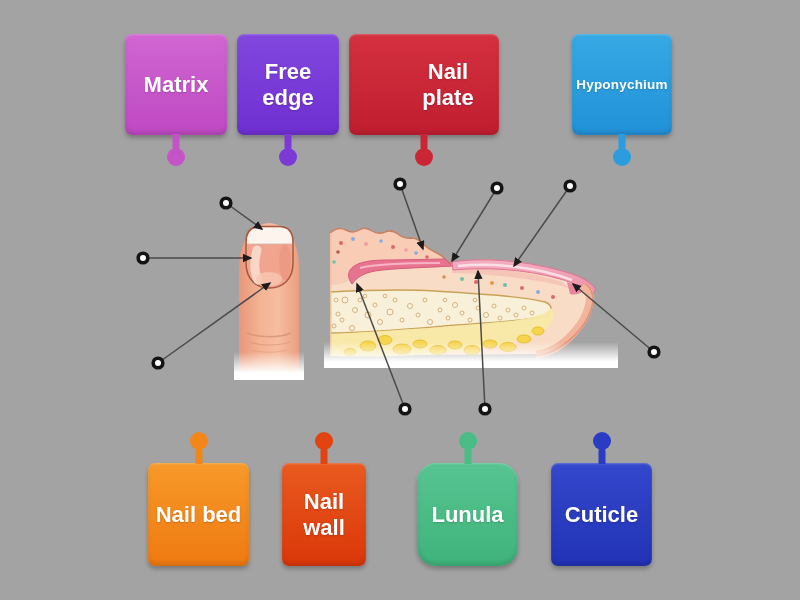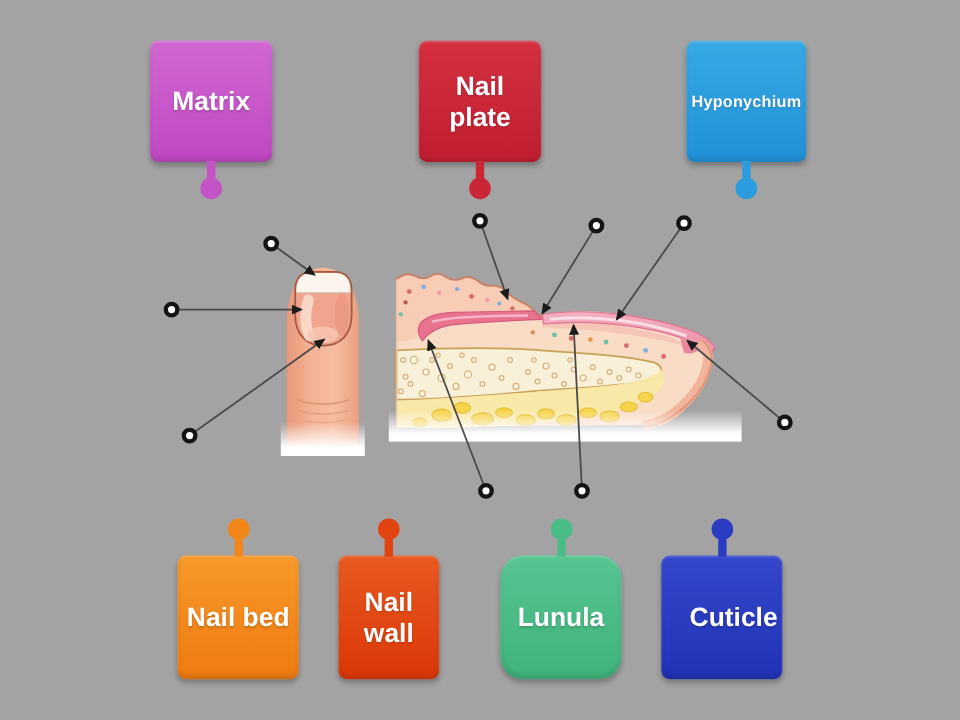--- a/index.html
+++ b/index.html
@@ -19,28 +19,28 @@
   .tile .stem,.tile .dot{position:absolute;left:50%;transform:translateX(-50%);}
   .tile .stem{width:7px;height:16px;}
   .tile .dot{width:18px;height:18px;border-radius:50%;}
   .tile.toprow .stem{bottom:-15px;border-radius:0 0 3px 3px;}
   .tile.toprow .dot{bottom:-31px;}
   .tile.botrow .stem{top:-15px;border-radius:3px 3px 0 0;}
   .tile.botrow .dot{top:-31px;}
   
   .t0{left:125px;top:34px;width:102px;height:101px;}
   .t1{left:237px;top:34px;width:102px;height:101px;}
-  .t2{left:349px;top:34px;width:102px;height:101px;}
+  .t2{left:349px;top:34px;width:102px;height:101px;padding-left:48px;}
   .t3{left:460px;top:34px;width:102px;height:101px;}
   .t4{left:572px;top:34px;width:100px;height:101px;}
   
   .b0{left:148px;top:463px;width:101px;height:103px;}
   .b1{left:282px;top:463px;width:84px;height:103px;}
   .b2{left:417px;top:463px;width:101px;height:103px;}
-  .b3{left:551px;top:463px;width:101px;height:103px;justify-content:flex-end;}
+  .b3{left:551px;top:463px;width:101px;height:103px;}
 </style>
 </head>
 <body>
 
 <div class="stage">
 
   <svg class="diagram" viewBox="0 0 800 600">
     <defs>
       <linearGradient id="fingerSkin" x1="0" y1="0" x2="1" y2="0">
         <stop offset="0" stop-color="#e8977a"></stop>
@@ -210,20 +210,25 @@
         <line x1="485" y1="409" x2="478" y2="271" stroke="#4a4a4a" stroke-width="1.5" marker-end="url(#arrowhead)"></line>
         <circle cx="485" cy="409" r="4.8" fill="#ffffff" stroke="#141414" stroke-width="3.6"></circle>
       </g>
   </svg>
 
   <div class="tile toprow t0" style="background: linear-gradient(rgb(209, 103, 210) 0%, rgb(191, 72, 195) 100%);">
     <span class="tile-text">Matrix</span>
     <span class="stem" style="background: rgb(197, 83, 200);"></span>
     <span class="dot" style="background: rgb(197, 83, 200);"></span>
   </div>
+  <div class="tile toprow t1" style="background: linear-gradient(rgb(130, 71, 223) 0%, rgb(111, 47, 209) 100%);">
+    <span class="tile-text">Free edge</span>
+    <span class="stem" style="background: rgb(123, 58, 214);"></span>
+    <span class="dot" style="background: rgb(123, 58, 214);"></span>
+  </div>
   <div class="tile toprow t2" style="background: linear-gradient(rgb(212, 48, 63) 0%, rgb(192, 30, 48) 100%);">
     <span class="tile-text">Nail plate</span>
     <span class="stem" style="background: rgb(202, 38, 54);"></span>
     <span class="dot" style="background: rgb(202, 38, 54);"></span>
   </div>
   <div class="tile toprow t4 small" style="background: linear-gradient(rgb(54, 169, 228) 0%, rgb(33, 145, 216) 100%);">
     <span class="tile-text">Hyponychium</span>
     <span class="stem" style="background: rgb(43, 157, 223);"></span>
     <span class="dot" style="background: rgb(43, 157, 223);"></span>
   </div>

